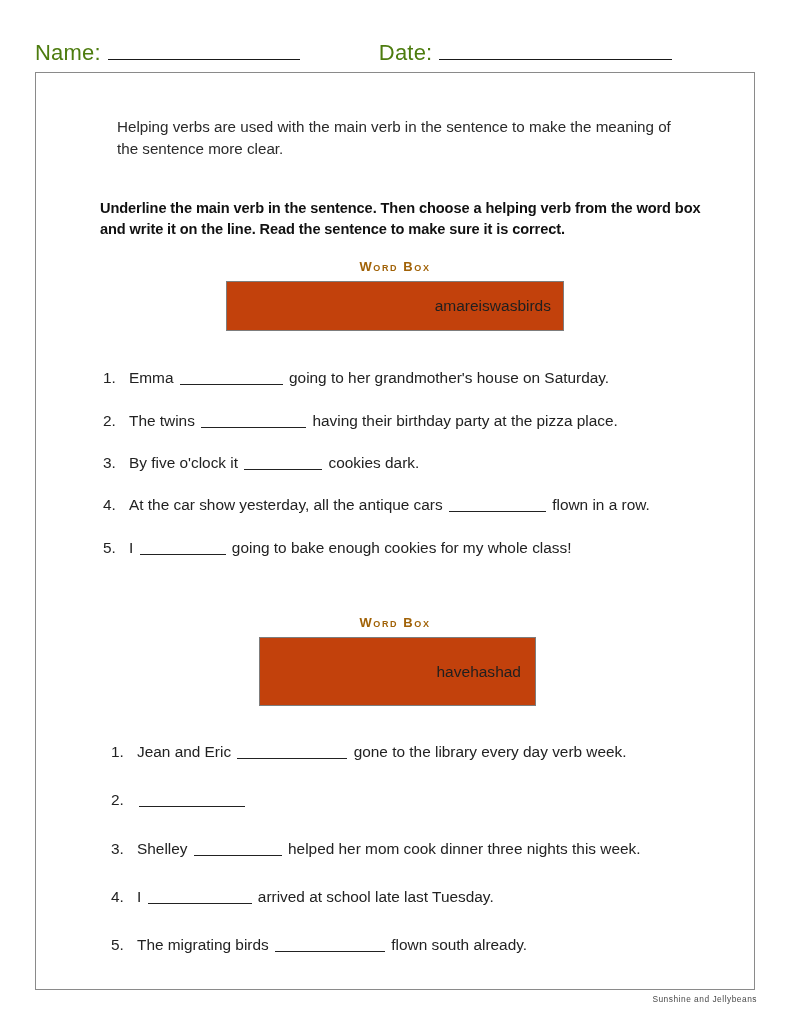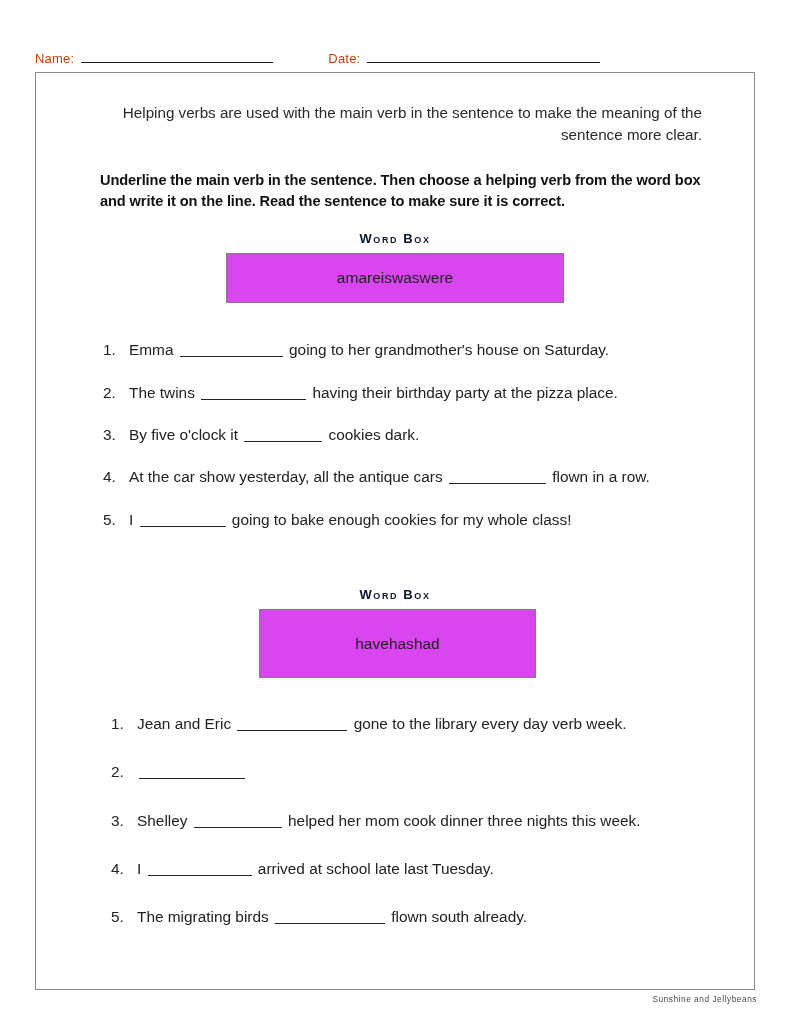--- a/index.html
+++ b/index.html
@@ -24,33 +24,33 @@
     width: 722px;
     height: 28px;
     display: flex;
     align-items: flex-end;
   }
   .field {
     display: flex;
     align-items: baseline;
   }
   .field-label {
-    font-size: 13px;
+    font-size: 22px;
     letter-spacing: 0.2px;
     white-space: nowrap;
-    color: #c2410c;
+    color: #4d7c0f;
   }
   .field-rule {
     display: inline-block;
     border-bottom: 1.6px solid #1a1a1a;
     margin-left: 7px;
     height: 15px;
   }
   .field-name .field-rule { width: 192px; }
-  .field-date { margin-left: 55px; }
+  .field-date { margin-left: 79px; }
   .field-date .field-rule { width: 233px; }
 
   
   .sheet {
     position: absolute;
     left: 35px;
     top: 72px;
     width: 720px;
     height: 918px;
     border: 1.2px solid #8a8a8a;
@@ -62,57 +62,56 @@
     text-align: center;
     font-size: 25px;
     font-weight: 400;
     letter-spacing: 0.3px;
     margin: 0;
     padding-top: 28px;
     color: #1a1a1a;
   }
 
   .intro {
-    margin: 0;
+    margin: 14px;
     padding: 29px 52px 0 67px;
     font-size: 15.2px;
     line-height: 1.42;
     color: #2a2a2a;
-    text-align: right;
   }
 
   .instructions {
     margin: 0;
     padding: 25px 45px 0 64px;
     font-size: 14.6px;
     font-weight: bold;
     line-height: 1.45;
     color: #111;
     letter-spacing: -0.1px;
   }
 
   
   .wordbox-block { margin: 0; }
   .wordbox-caption {
     text-align: center;
     font-variant: small-caps;
     font-weight: bold;
     font-size: 13px;
     letter-spacing: 1.6px;
-    color: #0f172a;
+    color: #a16207;
   }
   .wordbox {
     border: 1.2px solid #7d7d7d;
     box-sizing: border-box;
     display: flex;
     align-items: center;
-    justify-content: center;
+    justify-content: flex-end;
     font-size: 15.5px;
     color: #1f1f1f;
-    background: #d946ef;
+    background: #c2410c;
   }
   #wordbox-1-block { padding-top: 19px; }
   #wordbox-1-block .wordbox {
     width: 338px;
     height: 50px;
     margin: 7px auto 0 auto;
     padding: 0 12px;
   }
   #wordbox-2-block { padding-top: 57px; }
   #wordbox-2-block .wordbox {
@@ -190,21 +189,21 @@
 
   <p class="instructions">Underline the main verb in the sentence.  Then choose a helping verb from the word box and write it on the line.  Read the sentence to make sure it is correct.</p>
 
   <div class="wordbox-block" id="wordbox-1-block">
     <div class="wordbox-caption">Word Box</div>
     <div class="wordbox">
         <span class="word">am</span>
         <span class="word">are</span>
         <span class="word">is</span>
         <span class="word">was</span>
-        <span class="word">were</span>
+        <span class="word">birds</span>
       </div>
   </div>
 
   <ol class="qlist" id="qlist-1">
       <li class="qitem">
         <span class="qnum">1.</span>
         <span class="qtext"><span>Emma </span><span class="blank" style="width: 103px;"></span><span> going to her grandmother's house on Saturday.</span></span>
       </li>
       <li class="qitem">
         <span class="qnum">2.</span>

